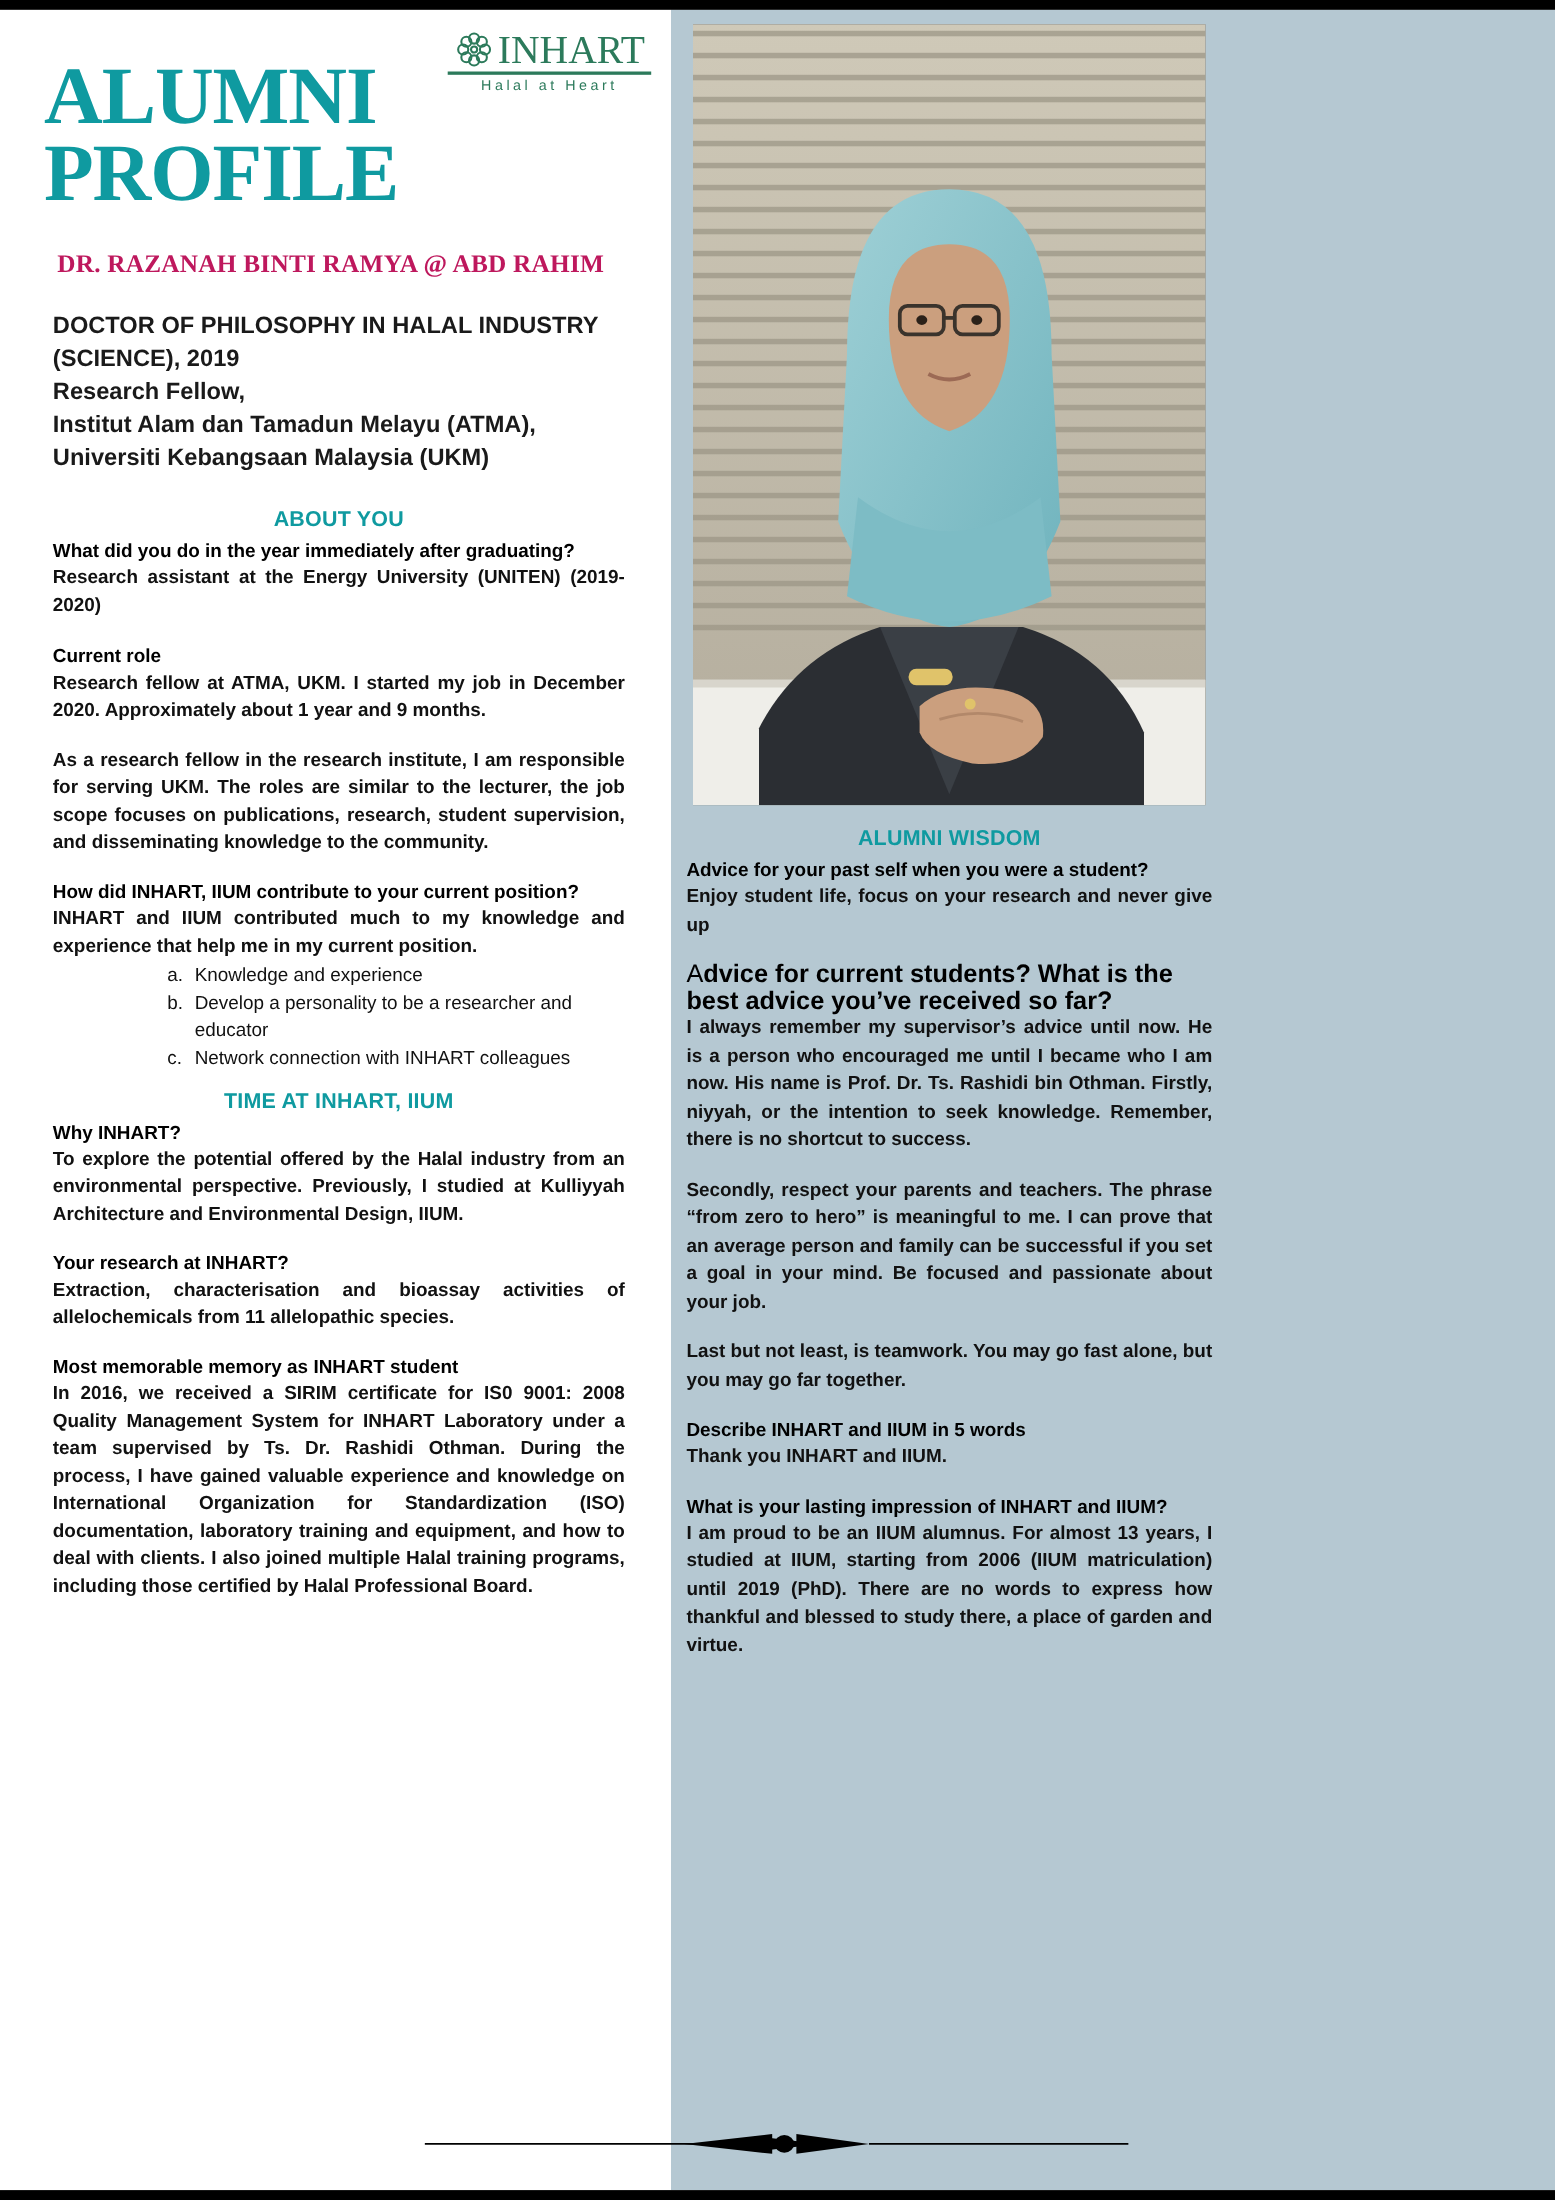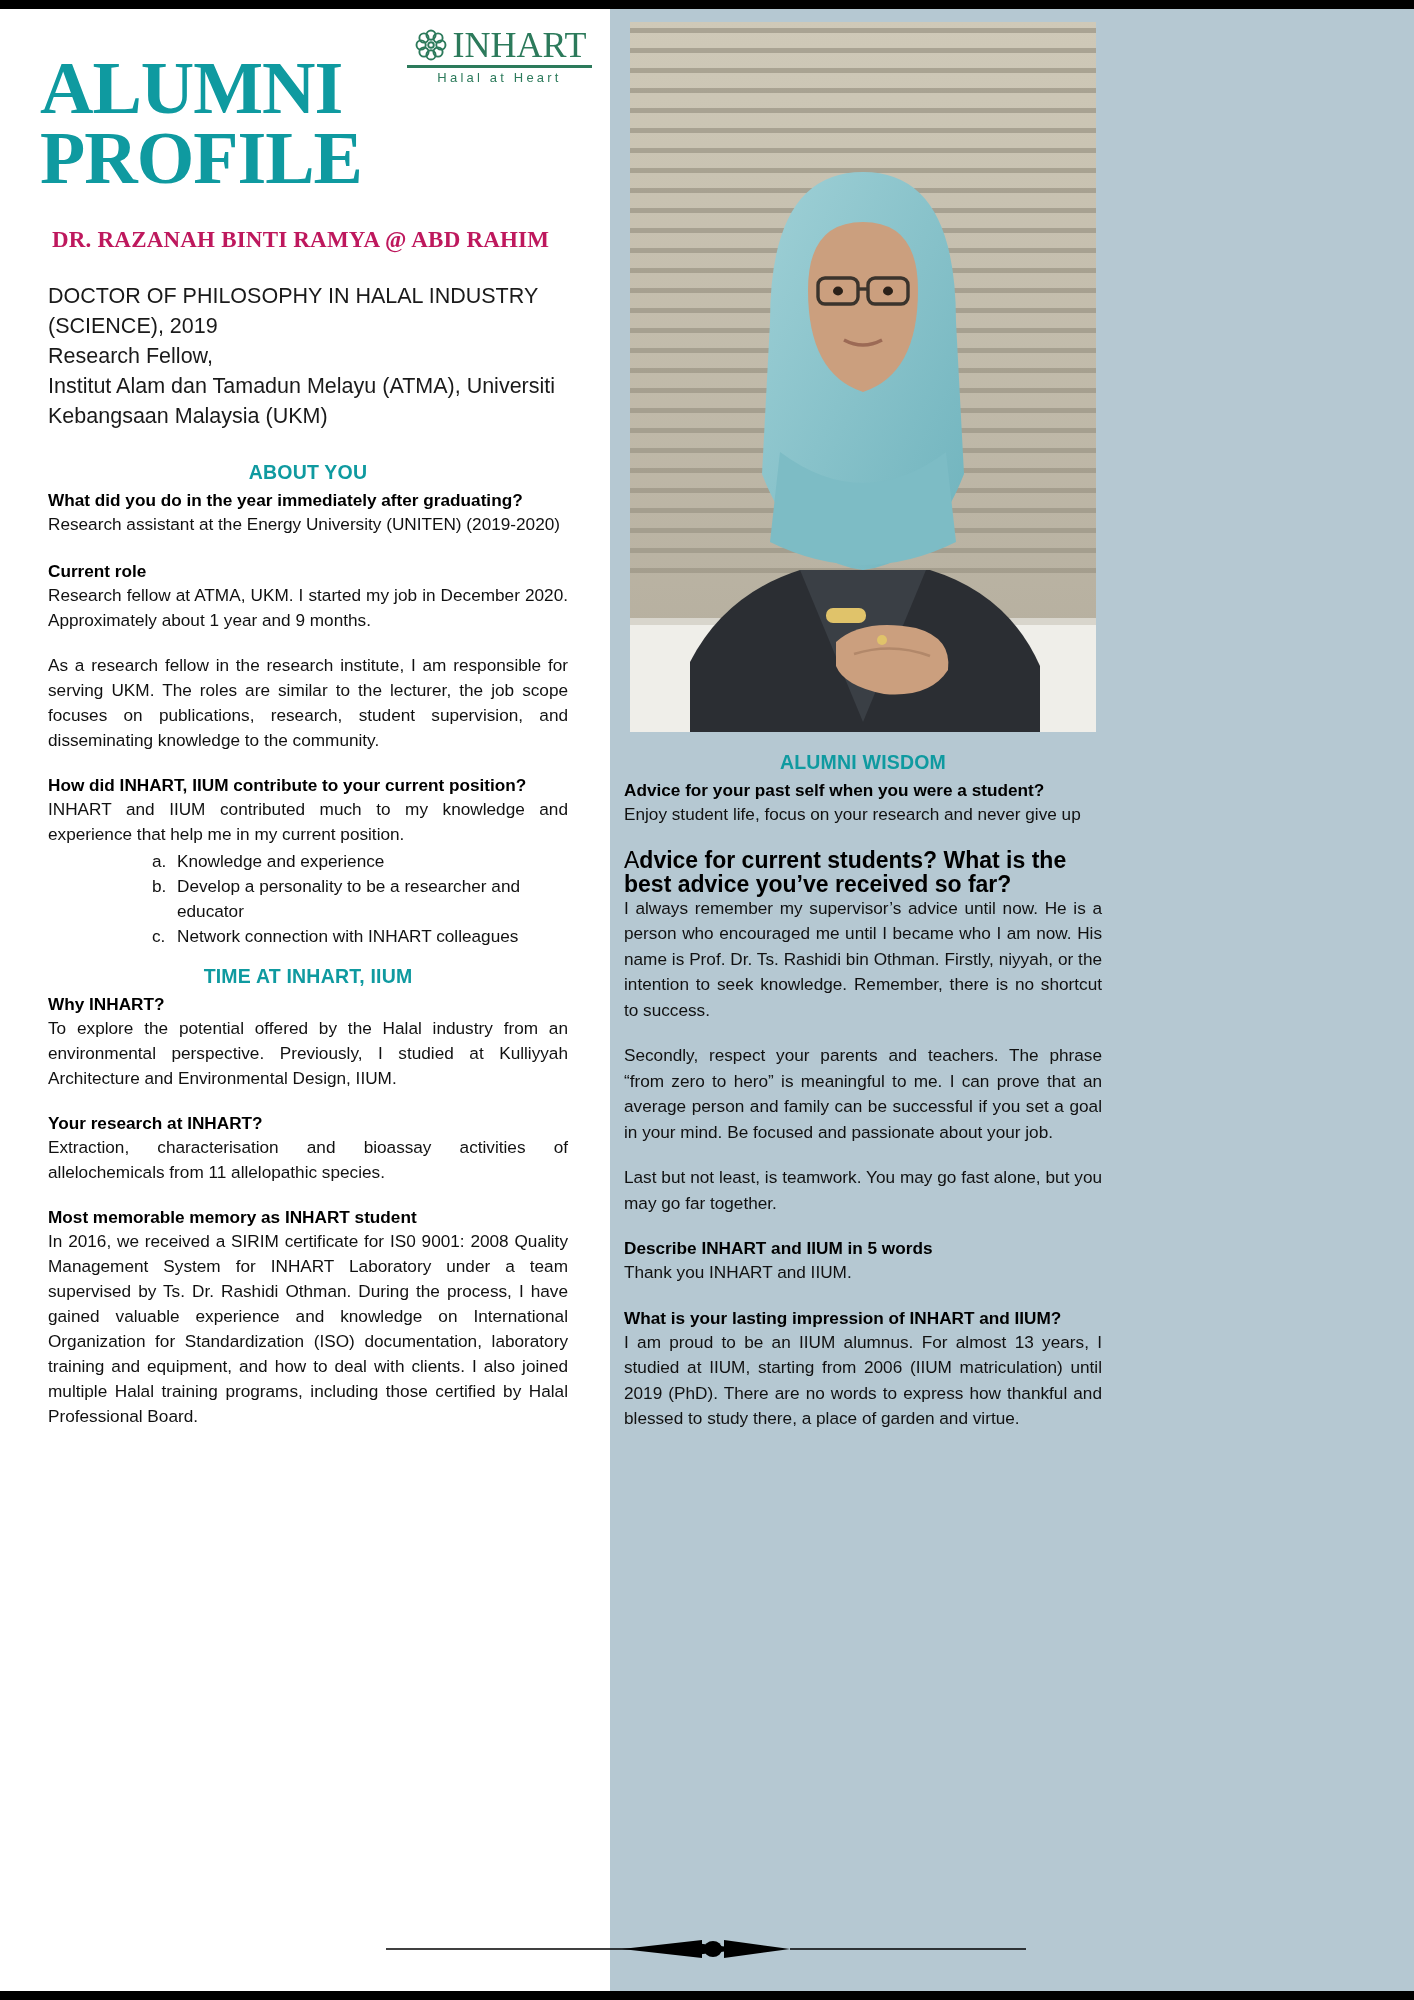--- a/index.html
+++ b/index.html
@@ -73,21 +73,21 @@
     position:absolute; left:48px; top:452px; width:520px;
   }
   .sec-head {
     text-align:center; color:#0f9aa0; font-weight:bold;
     font-size:19.5px; letter-spacing:0.2px;
     margin:0 0 4px 0;
   }
   .q { font-weight:bold; font-size:17.2px; line-height:24px; color:#000; }
   .a {
     font-size:17.2px; line-height:25px; color:#111;
-    text-align:justify; font-weight:400;
+    text-align:justify; font-weight:700;
   }
   .blk { margin-bottom:20px; }
   .alpha-list { list-style:none; margin:2px 0 0 104px; }
   .alpha-list li {
     font-size:17.2px; line-height:25px; font-weight:300; color:#111;
     display:flex; gap:3px;
   }
   .alpha-list li .mk { width:22px; flex:0 0 22px; }
 
   
@@ -144,21 +144,21 @@
           </g>
         </svg>
       </span>
       <span class="logo-word">INHART</span>
     </div>
     <div class="logo-rule"></div>
     <div class="logo-tag">Halal at Heart</div>
   </div>
 
   <div class="person-name">DR. RAZANAH BINTI RAMYA @ ABD RAHIM</div>
-  <div class="person-meta" style="white-space:pre-line;">DOCTOR OF PHILOSOPHY IN HALAL INDUSTRY (SCIENCE), 2019
+  <div class="person-meta" style="white-space:pre-line;font-weight:bold;">DOCTOR OF PHILOSOPHY IN HALAL INDUSTRY (SCIENCE), 2019
 Research Fellow,
 Institut Alam dan Tamadun Melayu (ATMA), Universiti Kebangsaan Malaysia (UKM)</div>
 
   <div class="left-body">
 
     <div class="sec-head">ABOUT YOU</div>
 
     <div class="blk" style="margin-bottom:22px;">
       <div class="q">What did you do in the year immediately after graduating?</div>
       <div class="a">Research assistant at the Energy University (UNITEN) (2019-2020)</div>

